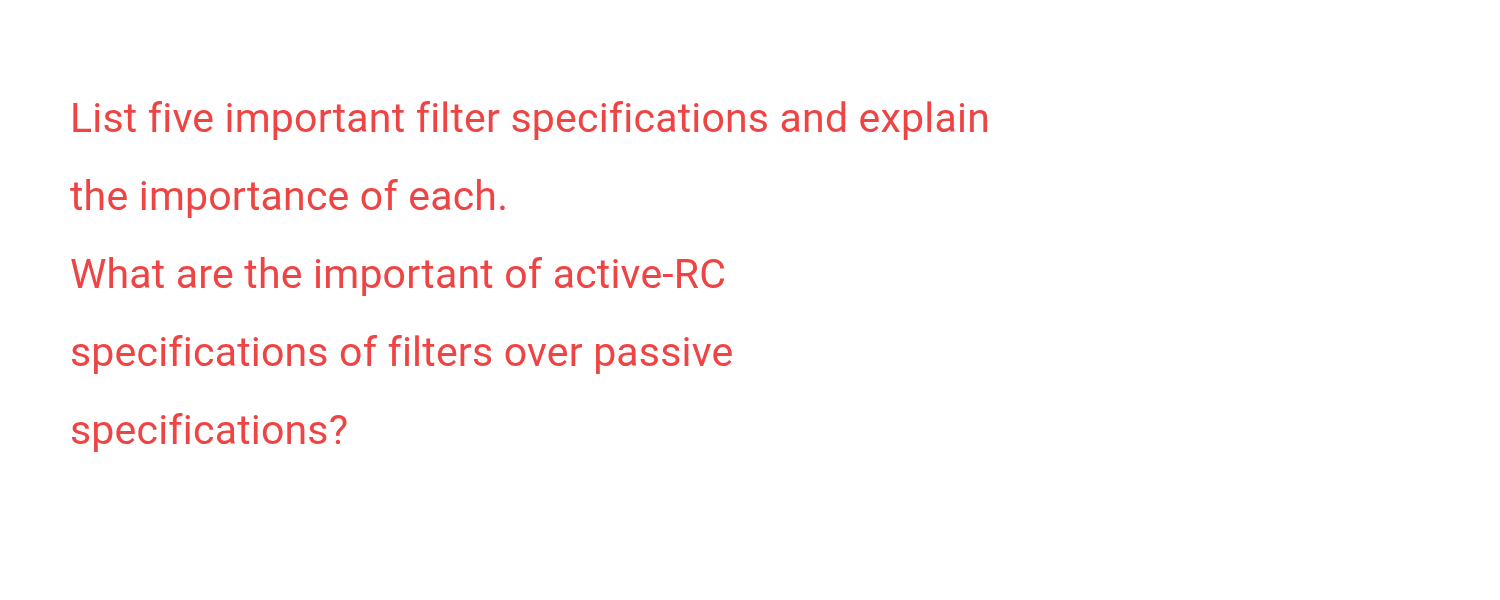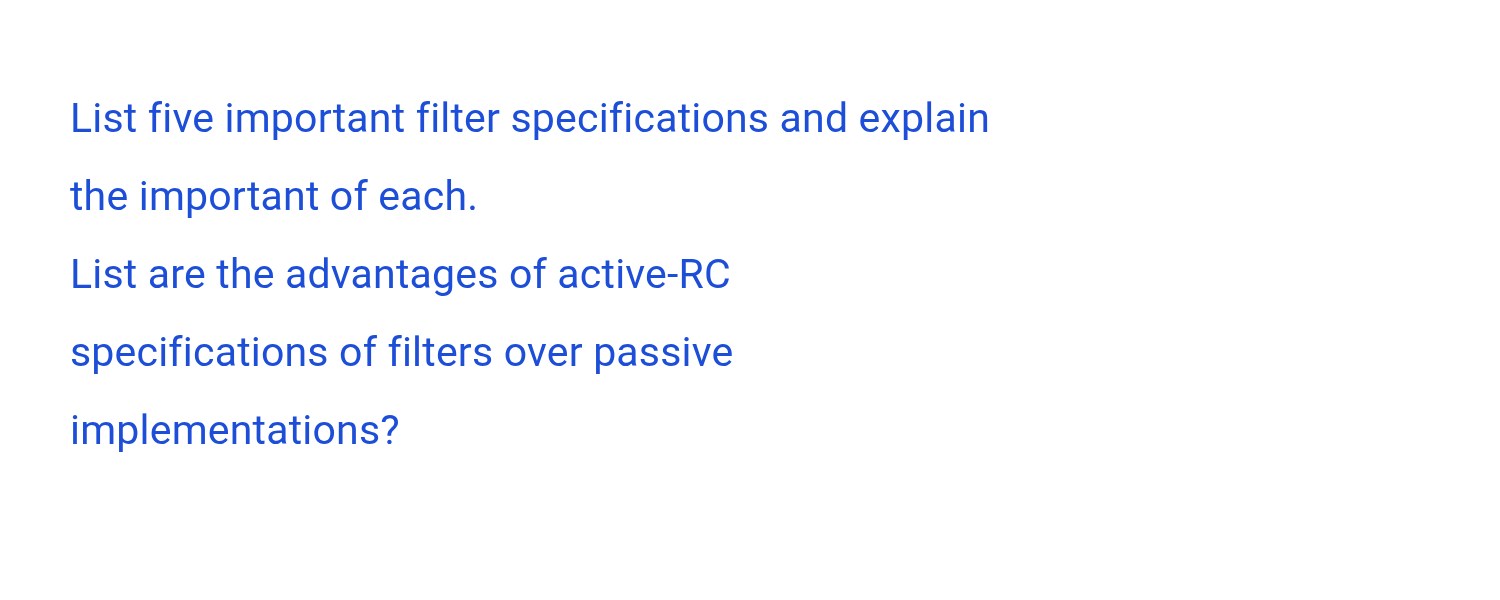--- a/index.html
+++ b/index.html
@@ -15,27 +15,27 @@
       padding: 80px 70px;
       display: flex;
       align-items: flex-start;
     }
     .content {
       max-width: 1100px;
     }
     .text-line {
       font-size: 41px;
       line-height: 1.9;
-      color: #1d4ed8;
+      color: #ef4444;
       font-weight: 400;
       letter-spacing: 0.2px;
     }
   </style>
 </head>
 <body>
 
 <div class="content">
   <div class="text-line">List five important filter specifications and explain</div>
-  <div class="text-line">the important of each.</div>
-  <div class="text-line">List are the advantages of active-RC</div>
+  <div class="text-line">the importance of each.</div>
+  <div class="text-line">What are the important of active-RC</div>
   <div class="text-line">specifications of filters over passive</div>
-  <div class="text-line">implementations?</div>
+  <div class="text-line">specifications?</div>
 </div>
 
 </body></html>

